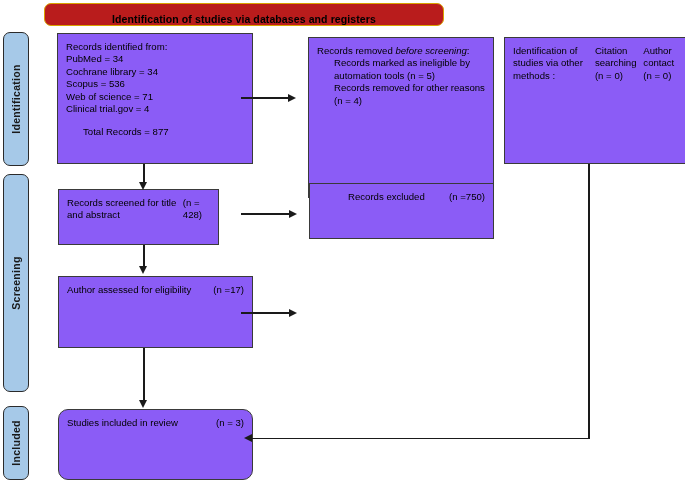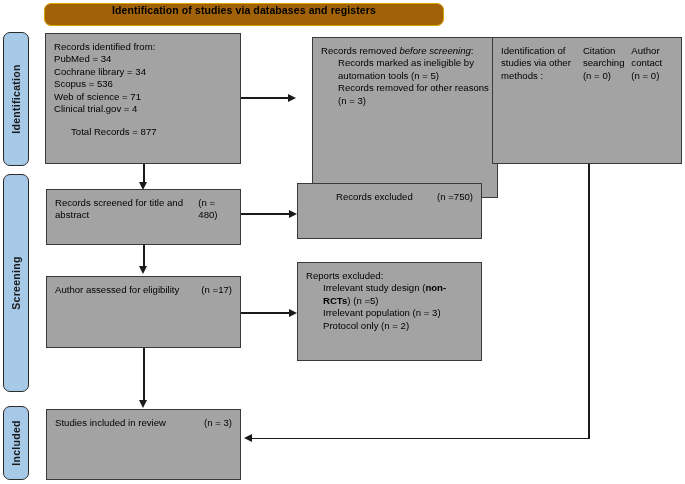--- a/index.html
+++ b/index.html
@@ -10,25 +10,25 @@
   #diagram {
     position: relative;
     width: 685px;
     height: 484px;
     background: #ffffff;
     font-family: "Liberation Sans", sans-serif;
     overflow: hidden;
   }
   .banner {
     position: absolute;
-    background: #a16207;
+    background: #b91c1c;
     border: 1px solid #d9a200;
     border-radius: 7px;
     display: flex;
-    align-items: flex-start;
+    align-items: flex-end;
     justify-content: center;
     font-size: 10.5px;
     font-weight: bold;
     color: #000000;
     letter-spacing: 0.1px;
     box-sizing: border-box;
   }
   .stage {
     position: absolute;
     background: #A6C9E8;
@@ -43,28 +43,29 @@
     transform: translate(-50%, -50%) rotate(-90deg);
     transform-origin: center center;
     white-space: nowrap;
     font-size: 10.5px;
     font-weight: bold;
     color: #1a1a1a;
     letter-spacing: 0.3px;
   }
   .box {
     position: absolute;
-    background: #a3a3a3;
+    background: #8b5cf6;
     border: 1.6px solid #3a3a3a;
     box-sizing: border-box;
     font-size: 9.6px;
     line-height: 12.4px;
     color: #000000;
     padding: 7px 8px 6px 8px;
     overflow: hidden;
+    margin-left: 12px;
   }
   .box.vcenter {
     display: flex;
     flex-direction: row;
     justify-content: space-between;
   }
   .box p { margin: 0; }
   .box .indent { padding-left: 17px; text-indent: 0; }
   .ital { font-style: italic; }
   .bold { font-weight: bold; }
@@ -120,55 +121,49 @@
     <p>Records identified from:</p>
     <p>PubMed = 34</p>
     <p>Cochrane library = 34</p>
     <p>Scopus = 536</p>
     <p>Web of science = 71</p>
     <p>Clinical trial.gov = 4</p>
     <div class="spacer"></div>
     <p class="indent">Total Records = 877</p>
   </div>
 
-  <div class="box" style="left:312px; top:37px; width:186px; height:161px;">
+  <div class="box" style="left:296px; top:37px; width:186px; height:161px;">
     <p><span>Records removed </span><span class="ital">before screening</span><span>:</span></p>
     <p class="indent">Records marked as ineligible by automation tools (n = 5)</p>
-    <p class="indent">Records removed for other reasons (n = 3)</p>
+    <p class="indent">Records removed for other reasons (n = 4)</p>
   </div>
 
   <div class="box vcenter" style="left:492px; top:37px; width:190px; height:127px;">
     <p>Identification of studies via other methods :</p>
     <p>Citation searching (n = 0)</p>
     <p>Author contact (n = 0)</p>
   </div>
 
-  <div class="box vcenter" style="left:46px; top:189px; width:195px; height:56px;">
+  <div class="box vcenter" style="left:46px; top:189px; width:161px; height:56px;">
     <p>Records screened for title and abstract</p>
-    <p>(n = 480)</p>
+    <p>(n = 428)</p>
   </div>
 
   <div class="box vcenter" style="left:297px; top:183px; width:185px; height:56px;padding-left:38px;">
     <p>Records excluded</p>
     <p>(n =750)</p>
   </div>
 
   <div class="box vcenter" style="left:46px; top:276px; width:195px; height:72px;">
     <p>Author assessed for eligibility</p>
     <p>(n =17)</p>
   </div>
 
-  <div class="box" style="left:297px; top:262px; width:185px; height:99px;">
-    <p>Reports excluded:</p>
-    <p class="indent"><span>Irrelevant study design (</span><span class="bold">non-RCTs</span><span>) (n =5)</span></p>
-    <p class="indent">Irrelevant population (n = 3)</p>
-    <p class="indent">Protocol only (n = 2)</p>
-  </div>
 
-  <div class="box vcenter" style="left:46px; top:409px; width:195px; height:71px;">
+  <div class="box vcenter" style="left:46px; top:409px; width:195px; height:71px;border-radius:10px;">
     <p>Studies included in review</p>
     <p>(n = 3)</p>
   </div>
 
   <div class="hline" style="left:241px; top:97px; width:47px;"></div>
   <div class="arrow arrow-right" style="left:288px; top:93.5px;"></div>
 
   <div class="vline" style="left:143px; top:164px; width:1.6px; height:20px;"></div>
   <div class="arrow arrow-down" style="left:139.3px; top:182px;"></div>
 

